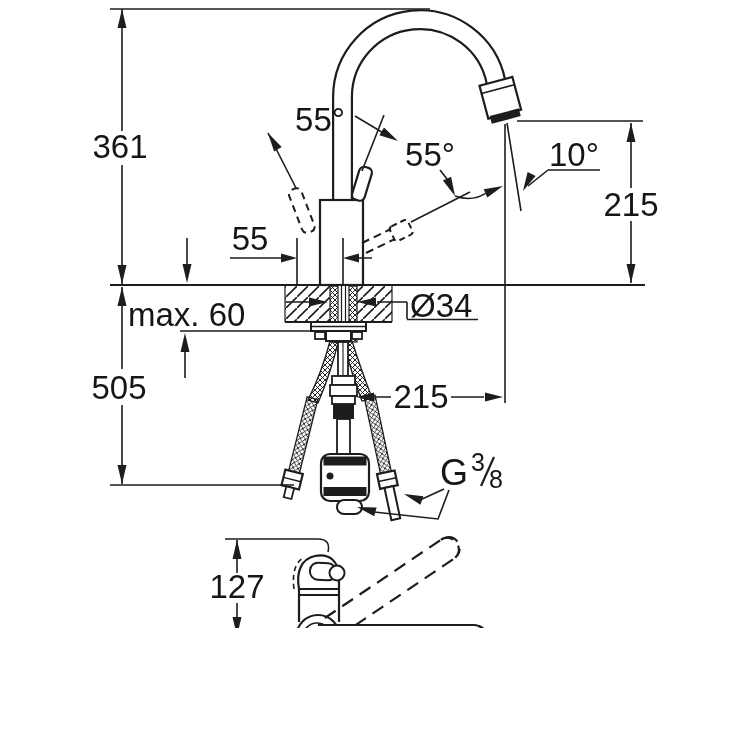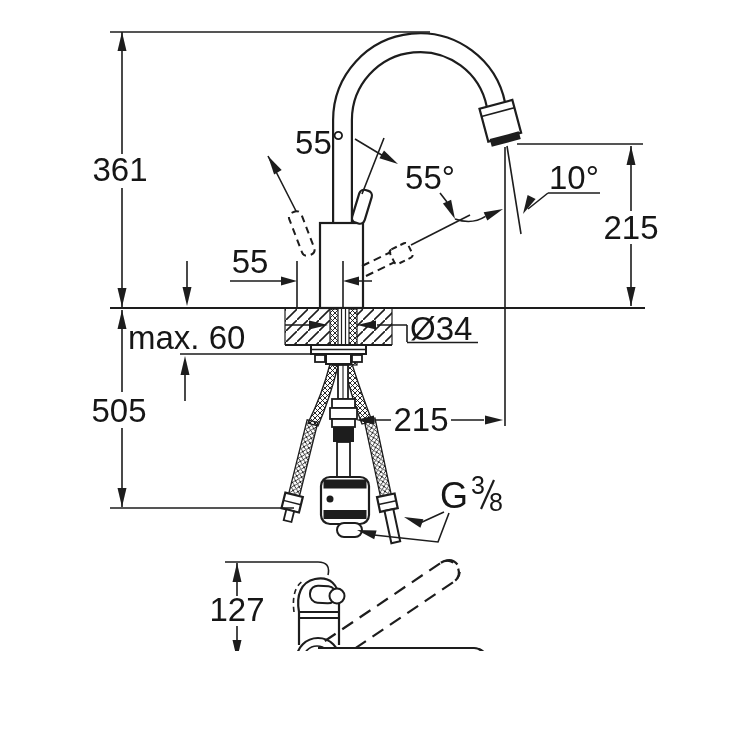--- a/index.html
+++ b/index.html
@@ -1,16 +1,16 @@
 <!DOCTYPE html>
 <html><head>
 <meta charset="utf-8">
 <style>
   html,body{margin:0;padding:0;background:#ffffff;}
-  .canvas{position:relative;width:740px;height:628px;background:#fff;overflow:hidden;margin-top:23px;}
+  .canvas{position:relative;width:740px;height:628px;background:#fff;overflow:hidden;}
   svg{display:block;}
   text{font-family:"Liberation Sans","DejaVu Sans",sans-serif;fill:#161616;}
   .dim{font-size:33px;}
   .dimsmall{font-size:25px;}
   .g36{font-size:36px;}
 </style>
 </head>
 <body>
 
 <div class="canvas">

